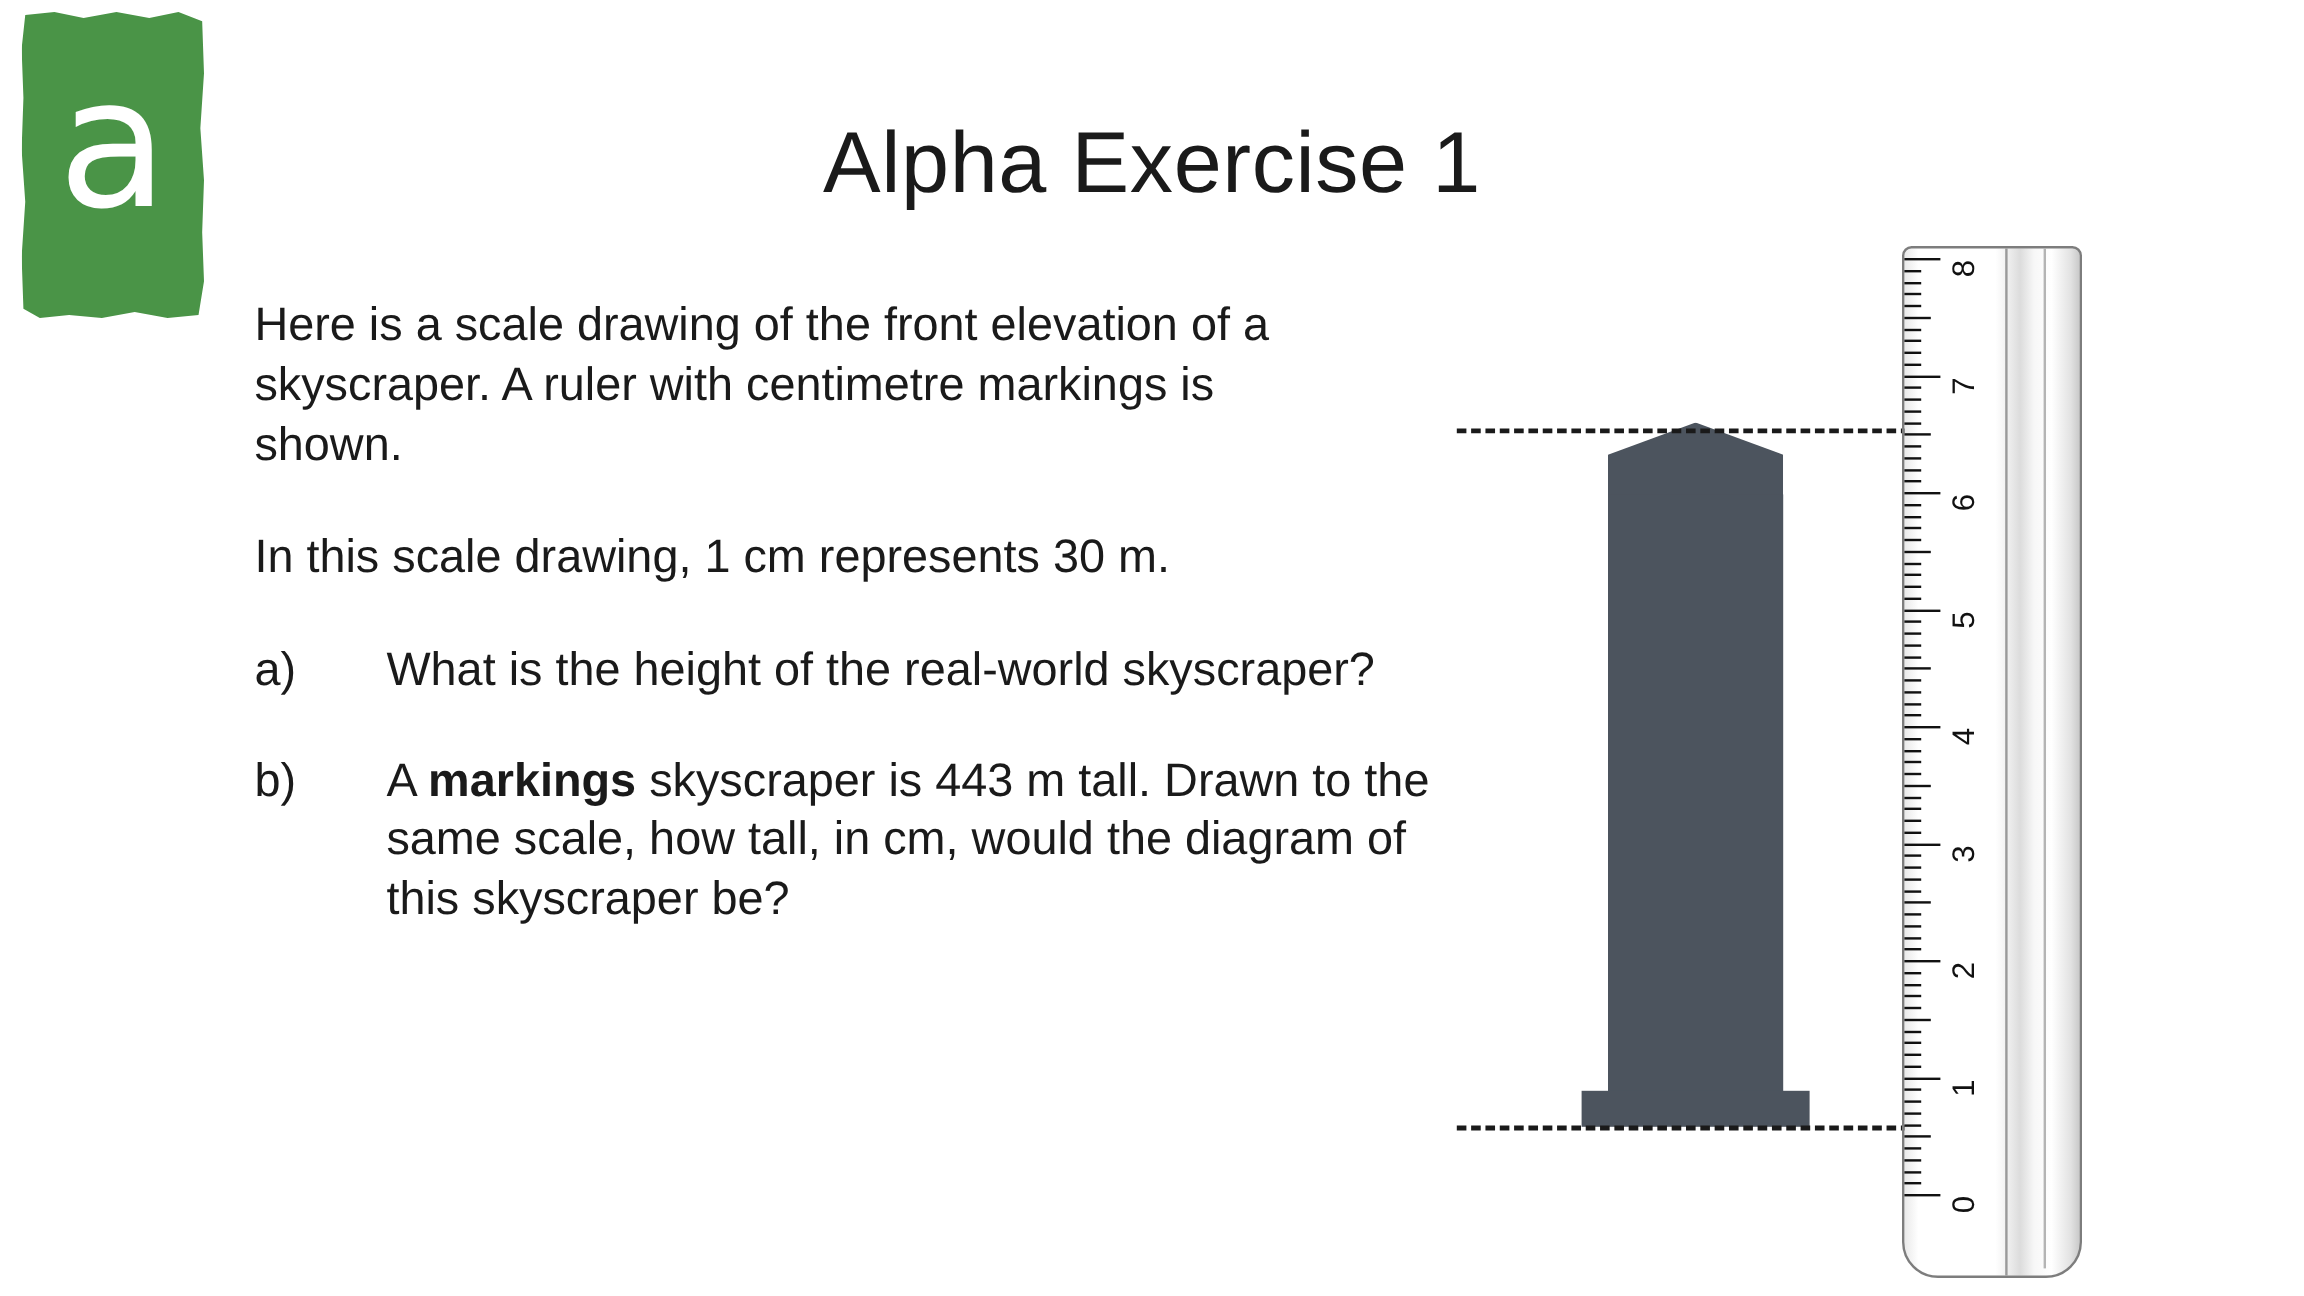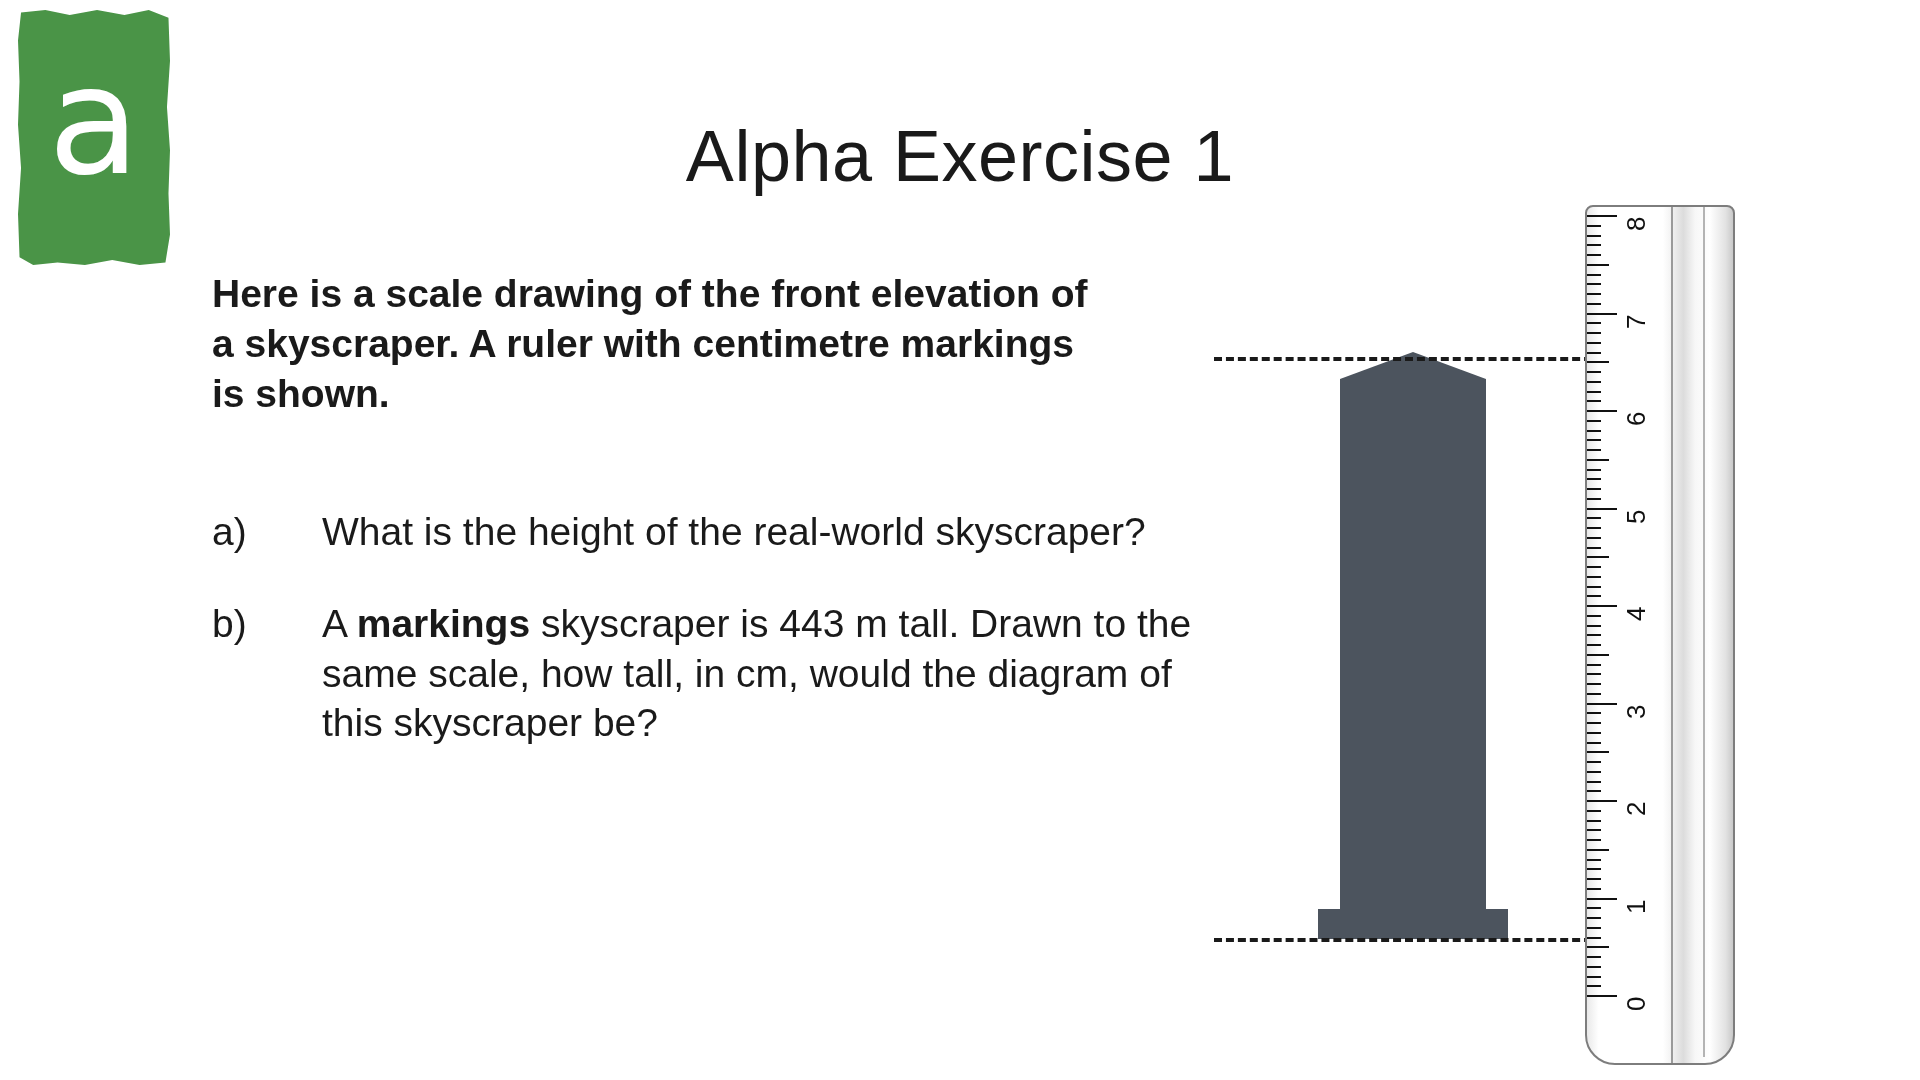--- a/index.html
+++ b/index.html
@@ -55,39 +55,37 @@
   .slide-title {
     position: absolute;
     left: 0;
     top: 95px;
     width: 1920px;
     text-align: center;
     font-size: 72px;
     font-weight: 400;
     letter-spacing: 0.5px;
     color: #1a1a1a;
-    margin-top: 20px;
   }
 
   
   .body-col {
     position: absolute;
     left: 212px;
     top: 246px;
     width: 1020px;
   }
   .para {
     font-size: 39px;
     line-height: 1.28;
     color: #1a1a1a;
   }
   .para.bold {
-    font-weight: bold;
+    font-weight: normal;
     width: 900px;
-    margin-top: 23px;
   }
   .spacer-lg { height: 44px; }
   .spacer-md { height: 42px; }
 
   .q-item {
     display: flex;
     font-size: 39px;
     line-height: 1.28;
     color: #1a1a1a;
   }
@@ -231,20 +229,21 @@
 <div class="logo-badge">
   <div class="paint"></div>
   <div class="glyph">a</div>
 </div>
 
 <div class="slide-title">Alpha Exercise 1</div>
 
 <div class="body-col">
   <div class="para bold">Here is a scale drawing of the front elevation of a skyscraper. A ruler with centimetre markings is shown.</div>
   <div class="spacer-lg"></div>
+  <div class="para">In this scale drawing, 1 cm represents 30 m.</div>
   <div class="spacer-lg"></div>
 
   <div class="q-item">
     <div class="q-label">a)</div>
     <div class="q-text">
       <span>What is the height of the real-world skyscraper?</span>
     </div>
   </div>
 
   <div class="spacer-md"></div>

